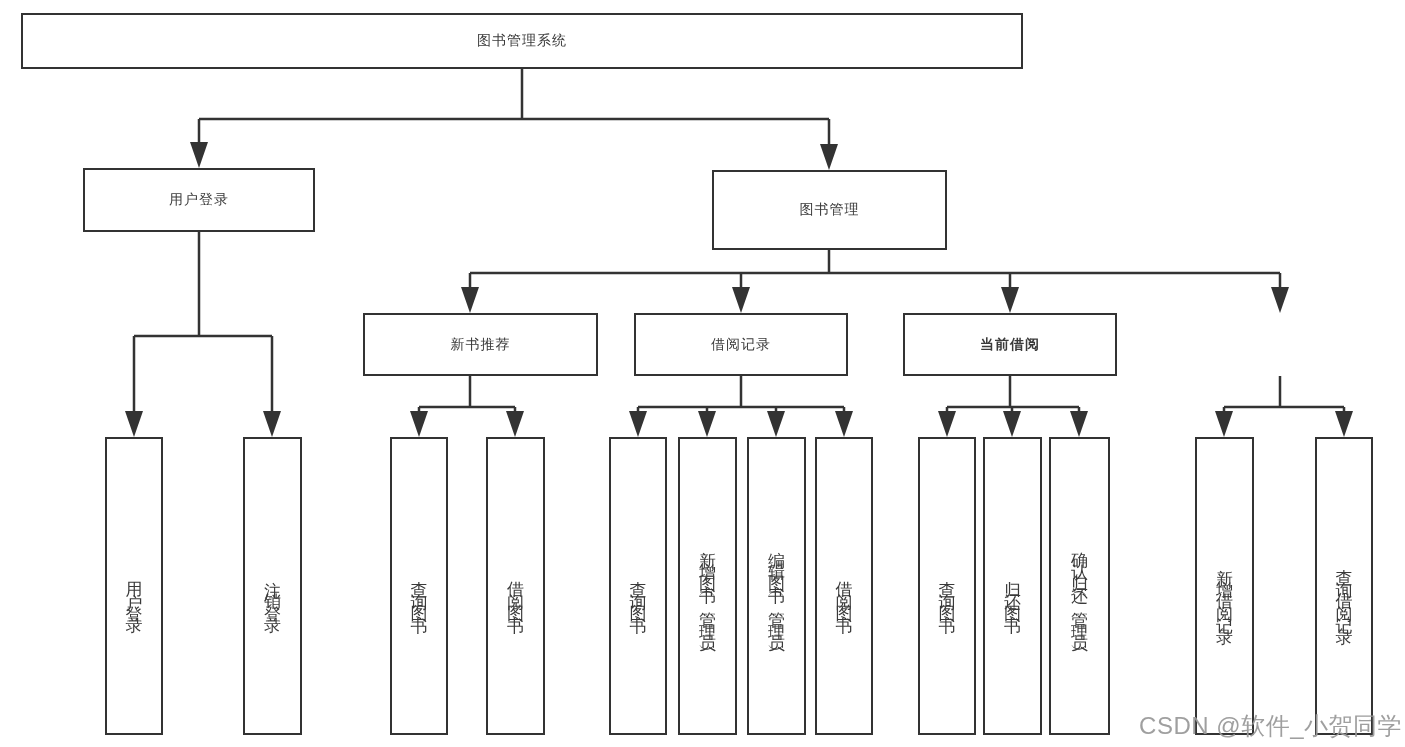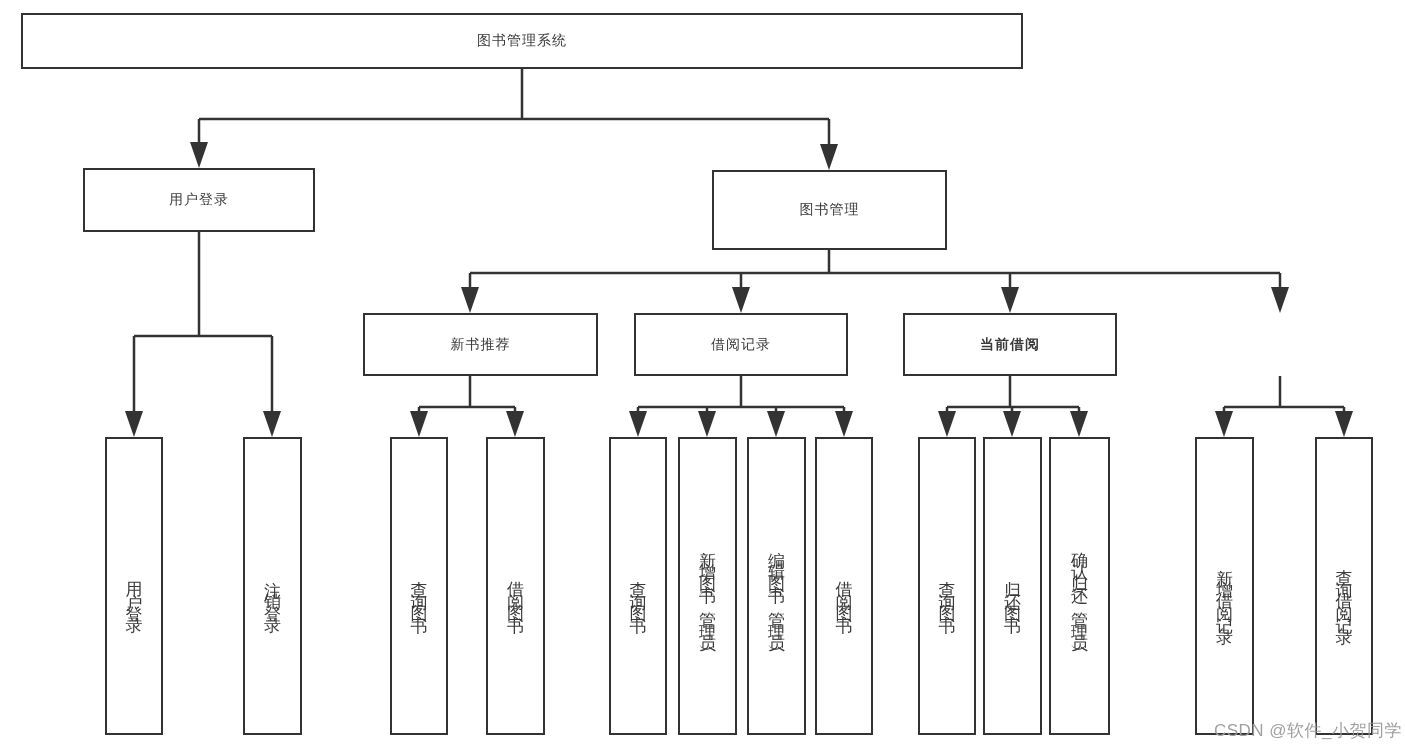--- a/index.html
+++ b/index.html
@@ -39,21 +39,21 @@
     line-height: 1;
     letter-spacing: 12px;
     margin-bottom: -12px;
     white-space: nowrap;
   }
   .watermark {
     position: absolute;
     right: 3px;
     bottom: 5px;
     z-index: 5;
-    font-size: 17px;
+    font-size: 24px;
     color: rgba(154, 154, 154, 0.95);
     letter-spacing: 0.5px;
   }
 </style>
 </head>
 <body>
 
 <div class="canvas">
 
   <svg class="wires" width="1405" height="747" viewBox="0 0 1405 747" xmlns="http://www.w3.org/2000/svg">

